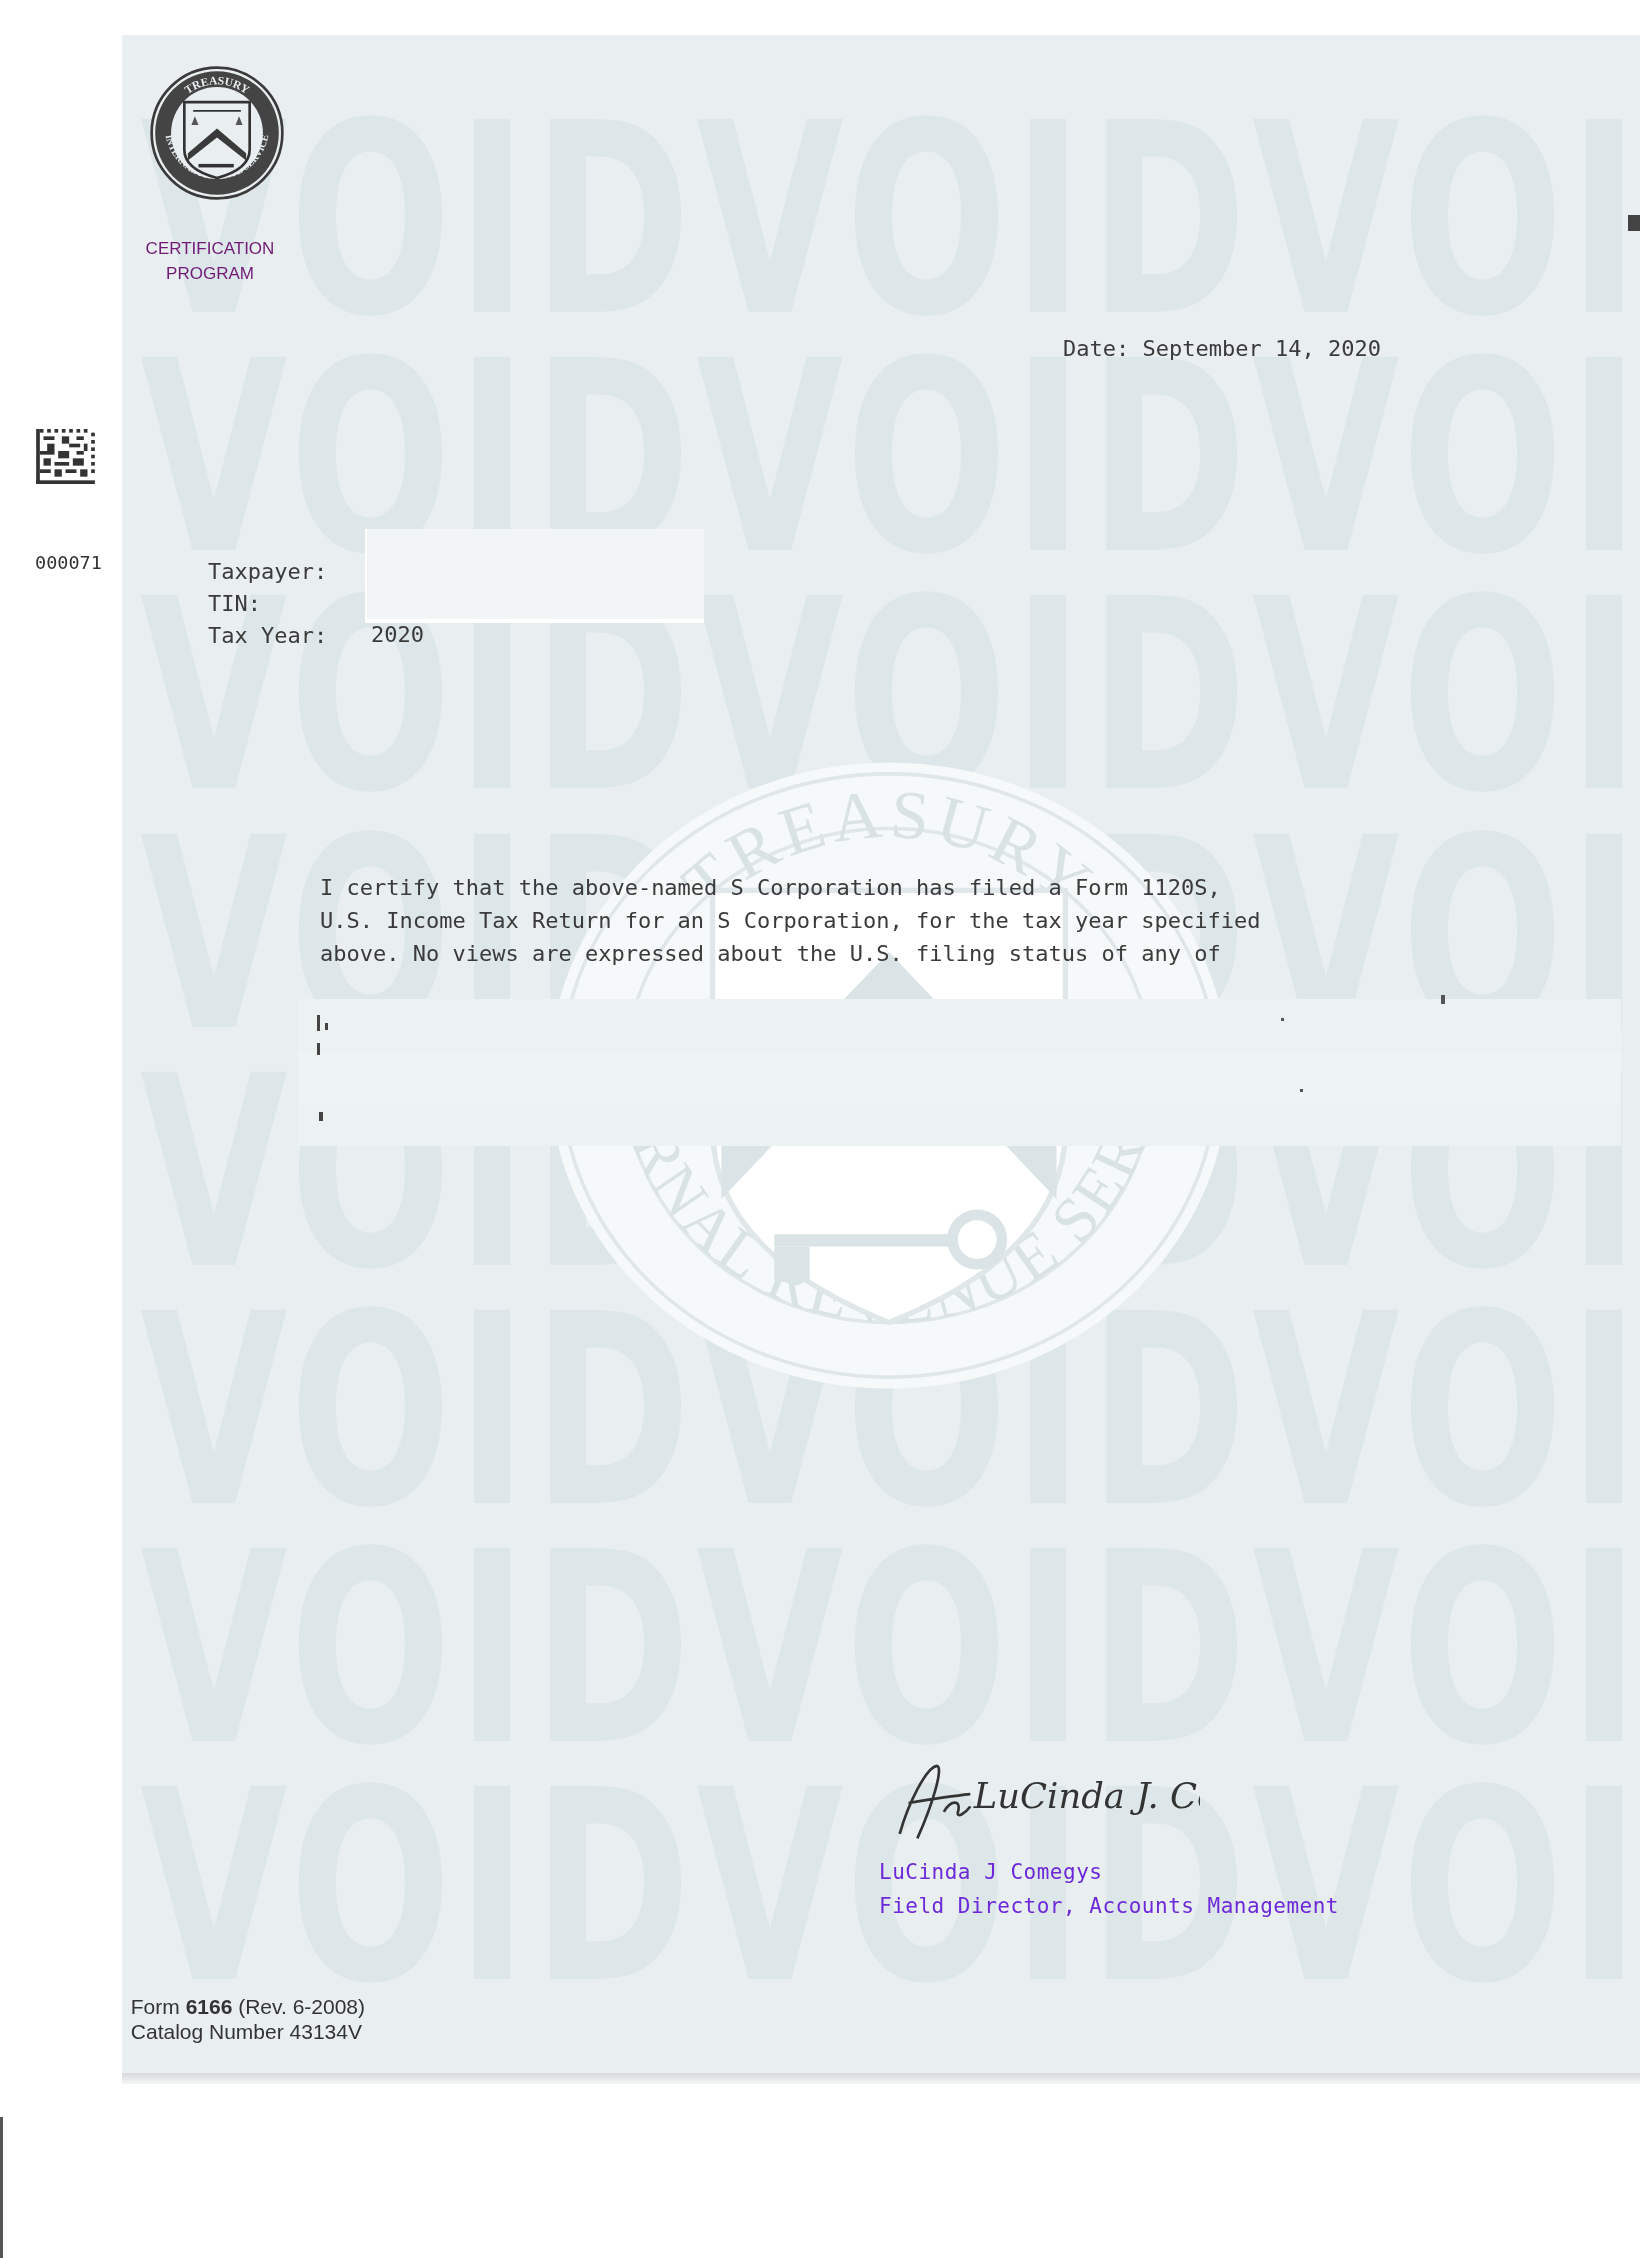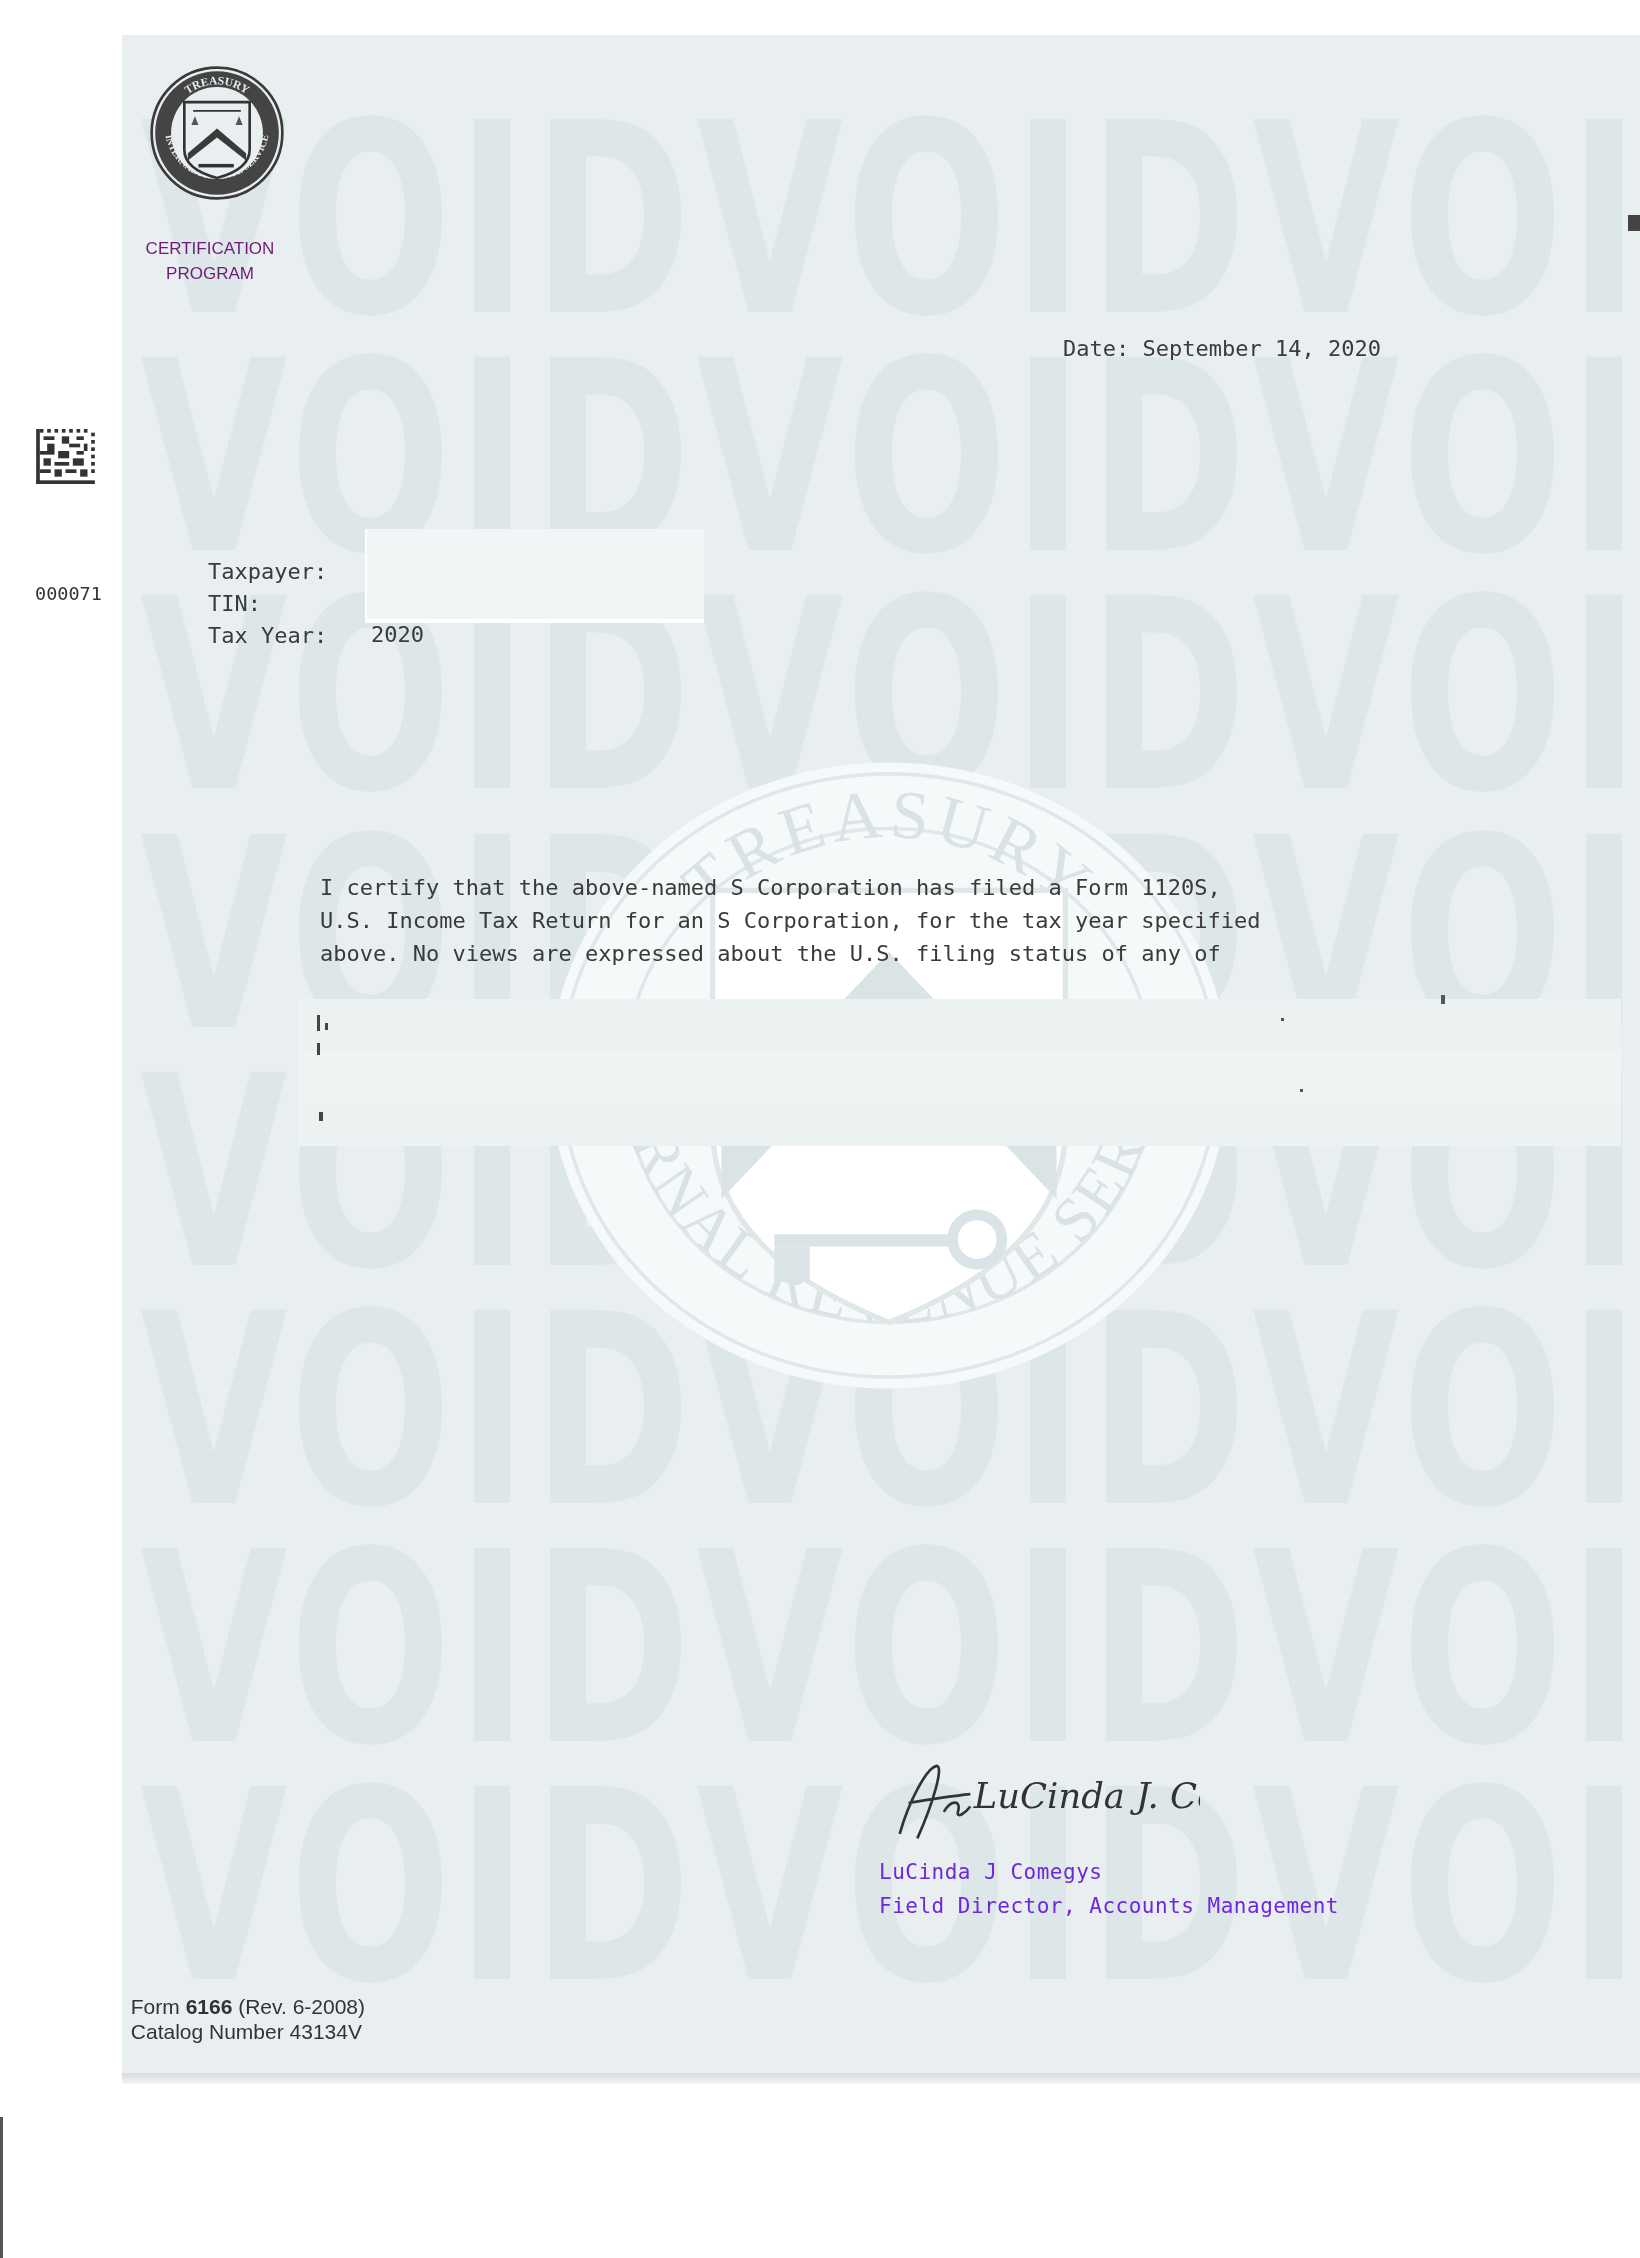--- a/index.html
+++ b/index.html
@@ -194,16 +194,16 @@
       <rect x="11" y="6" width="2" height="1"></rect>
     <rect x="2" y="8" width="2" height="2"></rect>
       <rect x="5" y="9" width="4" height="1"></rect>
       <rect x="10" y="8" width="3" height="2"></rect>
     <rect x="1" y="11" width="3" height="1"></rect>
       <rect x="5" y="11" width="2" height="2"></rect>
       <rect x="8" y="11" width="3" height="1"></rect>
       <rect x="12" y="11" width="2" height="2"></rect>
   </g>
 </svg>
-<div class="outside" style="left:35px; top:552px; font-family:'DejaVu Sans Mono', monospace; font-size:18.5px; color:#333;margin-top:31px;">000071</div>
+<div class="outside" style="left:35px; top:552px; font-family:'DejaVu Sans Mono', monospace; font-size:18.5px; color:#333;">000071</div>
 
 <div class="outside" style="left:0; top:2117px; width:2.6px; height:141px; background:#555;"></div>
 
 
 </body></html>

